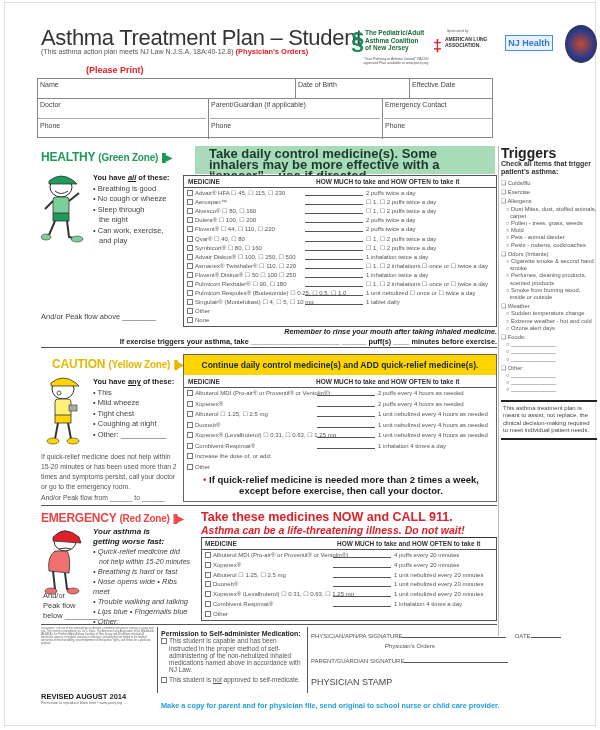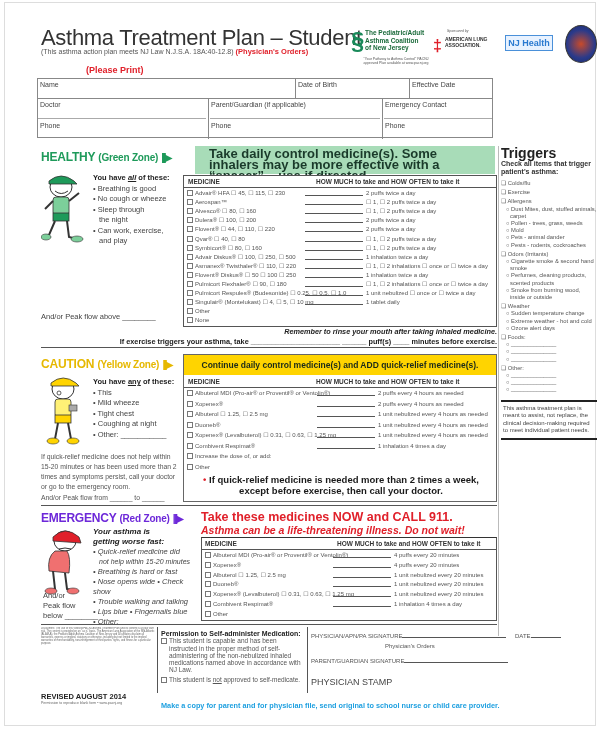--- a/index.html
+++ b/index.html
@@ -22,22 +22,22 @@
   .logo-nj { position: absolute; left: 160px; top: 10px; width: 48px; height: 16px; border: 1px solid #4a90d9; background: #e8f2ff; font-size: 9px; font-weight: bold; color: #2a7ad0; text-align: center; line-height: 14px; }
   .logo-seal { position: absolute; left: 220px; top: 0; width: 32px; height: 38px; border-radius: 50%; background: radial-gradient(circle, #c84a2a 0%, #2a3a8a 60%, #1a2a6a 100%); border: 1px solid #333; }
   .info-grid { position: absolute; left: 32px; top: 75px; width: 456px; height: 60px; border: 1px solid #888; }
   .cell { position: absolute; font-size: 7px; color: #444; border-color: #888; }
   .vline { position: absolute; width: 1px; background: #888; }
   .hline { position: absolute; height: 1px; background: #888; }
 
   .zone-title { font-weight: bold; font-size: 12px; letter-spacing: -0.2px; }
   .zone-title small { font-size: 10px; }
   .green { color: #1e9a5a; }
-  .yellow { color: #e6b800; }
-  .red { color: #6d28d9; }
+  .yellow { color: #e6b800; margin-left: 11px; }
+  .red { color: #ef4444; }
   .arrow { display: inline-block; font-size: 10px; letter-spacing: -2px; }
   .char { position: absolute; width: 44px; height: 75px; }
   .bul { font-size: 7.5px; color: #444; line-height: 10.5px; }
   .medbox { position: absolute; border: 1px solid #555; background: #fff; }
   .banner { position: absolute; font-weight: bold; }
   .medhead { position: absolute; font-size: 6.5px; font-weight: bold; color: #333; width: 100%; }
   .medrow { position: absolute; font-size: 6px; color: #555; white-space: nowrap; line-height: 8px; }
   .cb { display: inline-block; width: 6px; height: 6px; border: 0.7px solid #777; margin-right: 2px; vertical-align: -1px; }
   .trig { position: absolute; left: 496px; top: 143px; width: 96px; font-size: 5.8px; color: #555; line-height: 7.2px; }
   .trig .h { font-size: 14px; font-weight: 900; color: #222; line-height: 14px; }
@@ -216,21 +216,21 @@
     <path d="M12 44 L14 62 L8 64" stroke="#333" stroke-width="2" fill="none"></path>
     <path d="M24 46 L26 62 L34 64" stroke="#333" stroke-width="2" fill="none"></path>
     <ellipse cx="10" cy="64" rx="6" ry="3" fill="#f07070" stroke="#333" stroke-width="0.6"></ellipse>
     <ellipse cx="32" cy="64" rx="6" ry="3" fill="#f07070" stroke="#333" stroke-width="0.6"></ellipse>
   </svg>
   <div class="abs bul" style="left:88px; top:524px; width:100px; line-height:10px;font-style:italic;">
     <div style="font-weight:bold; color:#222; font-size:8px; width:80px;">Your asthma is getting worse fast:</div>
     <div>• Quick-relief medicine did</div>
     <div style="padding-left:6px; font-size:7px;">  not help within 15-20 minutes</div>
     <div>• Breathing is hard or fast</div>
-    <div>• Nose opens wide • Check show</div>
+    <div>• Nose opens wide • Ribs meet</div>
     <div>• Trouble walking and talking</div>
     <div>• Lips blue • Fingernails blue</div>
     <div>• Other: ___________</div>
   </div>
   <div class="abs" style="left:38px; top:588px; font-size:7.5px; color:#444; line-height:10px;">
     <div>And/or</div>
     <div>Peak flow</div>
     <div>below ________</div>
   </div>
 

